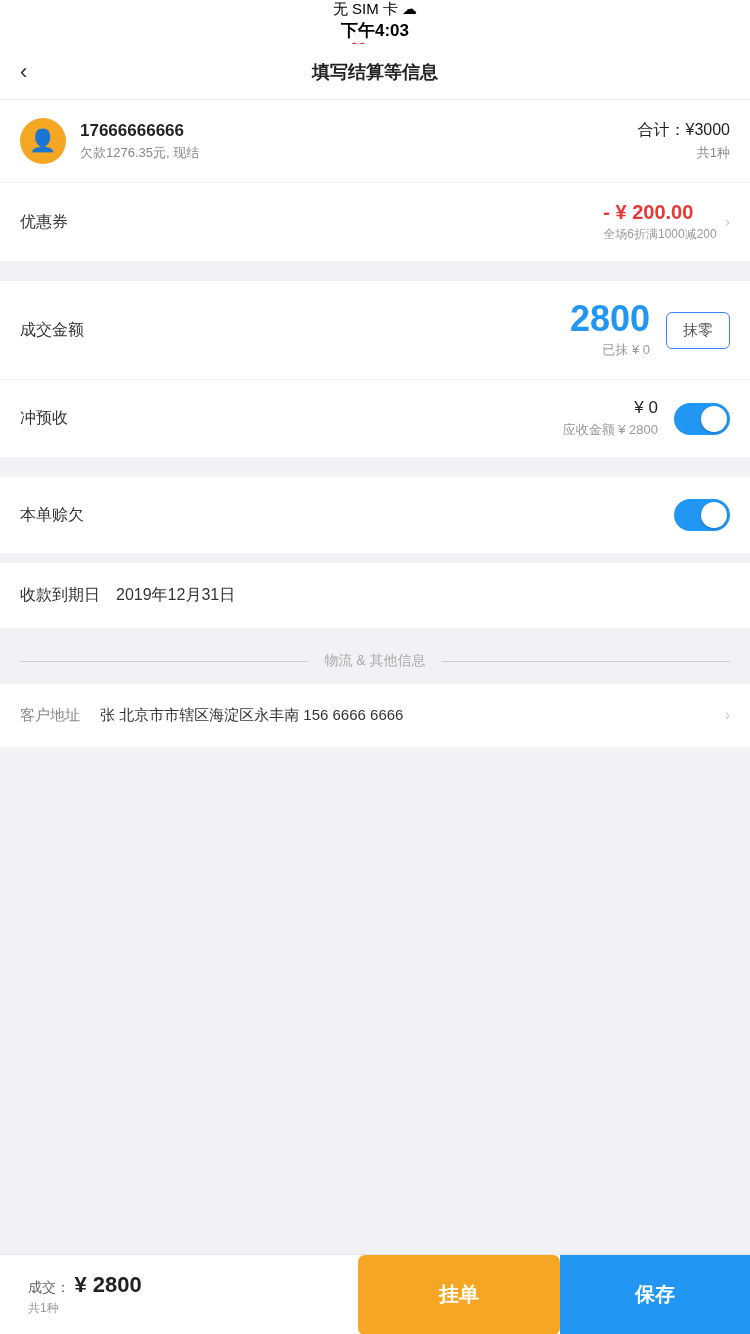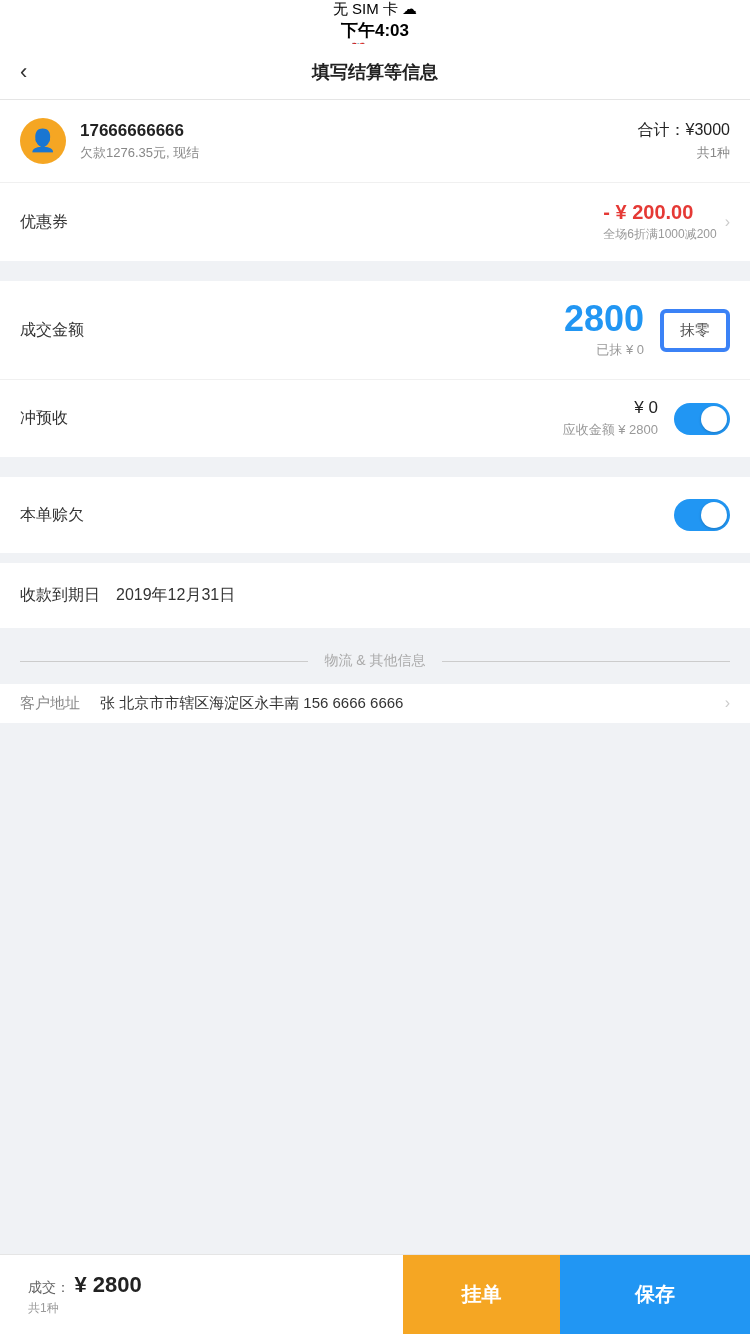--- a/index.html
+++ b/index.html
@@ -178,21 +178,21 @@
       font-weight: 700;
       color: #2196f3;
       line-height: 1;
     }
     .amount-sub {
       font-size: 13px;
       color: #999;
       margin-top: 4px;
     }
     .round-btn {
-      border: 4px solid #3b82f6;
+      border: 1px solid #3b82f6;
       border-radius: 6px;
       padding: 8px 16px;
       font-size: 15px;
       color: #555;
       background: #fff;
       cursor: pointer;
       white-space: nowrap;
     }
 
     
@@ -297,21 +297,21 @@
       background: #ccc;
     }
     .text-divider-label {
       font-size: 14px;
       color: #aaa;
     }
 
     
     .address-row {
       background: #fff;
-      padding: 8px 20px;
+      padding: 20px 20px;
       display: flex;
       align-items: center;
       justify-content: space-between;
       margin-bottom: 10px;
     }
     .address-label {
       font-size: 15px;
       color: #888;
       white-space: nowrap;
       margin-right: 20px;
@@ -353,30 +353,31 @@
       font-size: 22px;
       font-weight: 700;
       color: #222;
     }
     .bottom-summary .deal-count {
       font-size: 12px;
       color: #999;
       margin-top: 2px;
     }
     .bottom-btn-hold {
-      width: 157px;
+      width: 202px;
       height: 80px;
       background: #f5a623;
       display: flex;
       align-items: center;
       justify-content: center;
       font-size: 20px;
       font-weight: 600;
       color: #fff;
       cursor: pointer;
+      border-radius: 7px;
     }
     .bottom-btn-save {
       width: 190px;
       height: 80px;
       background: #2196f3;
       display: flex;
       align-items: center;
       justify-content: center;
       font-size: 20px;
       font-weight: 600;

